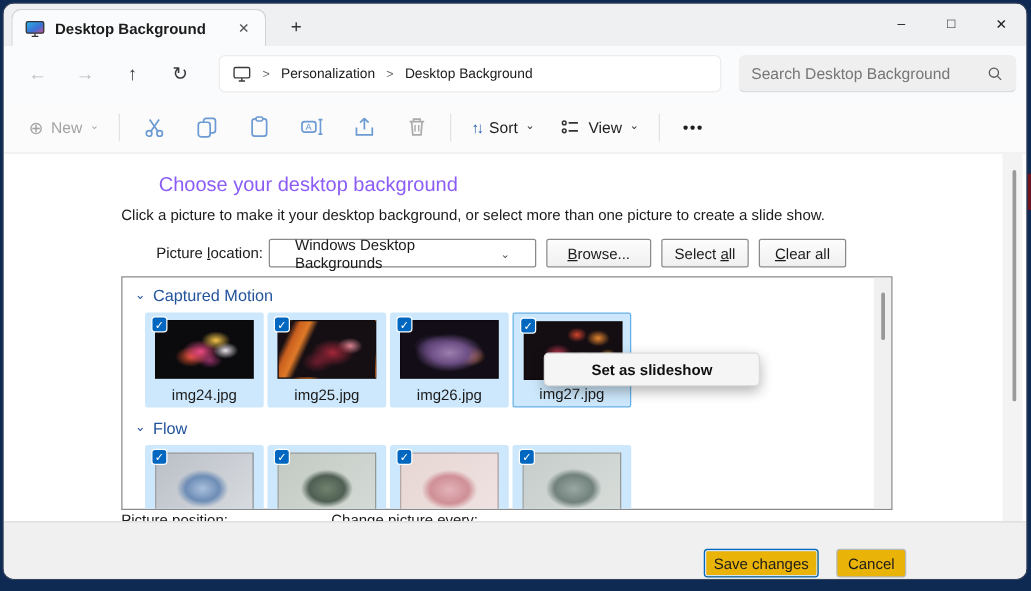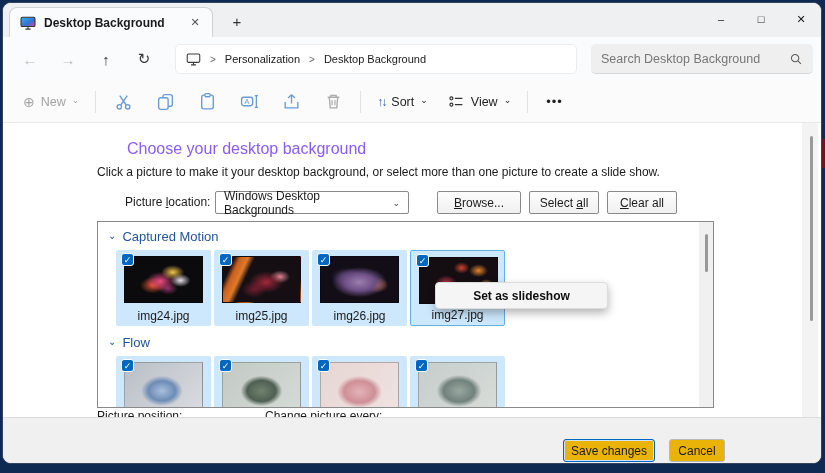--- a/index.html
+++ b/index.html
@@ -74,23 +74,23 @@
   .tb-more { font-size:13px; color:#1f1f1f; letter-spacing:1px; padding:0 12px; }
 
   
   .content { position:absolute; left:0; top:120px; width:100%; height:294px; background:#fff; overflow:hidden; }
   .page-heading { position:absolute; left:96px; top:17px; font-size:16px; color:#8b5cf6;margin-left:28px; }
   .page-desc { position:absolute; left:94px; top:42px; font-size:12px; color:#1b1b1b; }
 
   .loc-row { position:absolute; left:0; top:68px; width:100%; height:24px;margin-left:28px; }
   .loc-label { position:absolute; left:94px; top:4px; font-size:12px; color:#1b1b1b; }
   .dropdown {
-    position:absolute; left:184px; top:0; width:194px; height:23px;
+    position:absolute; left:184px; top:0; width:214px; height:23px;
     border:1px solid #8a8a8a; border-radius:2px; background:#fff;
-    display:flex; align-items:center; padding:0 8px; font-size:12px; color:#1b1b1b;
+    display:flex; align-items:center; padding:0 20px; font-size:12px; color:#1b1b1b;
   }
   .dropdown .dd-chev { margin-left:auto; font-size:9px; color:#444; }
   .btn {
     position:absolute; top:0; height:23px; border:1px solid #8a8a8a; border-radius:2px;
     background:linear-gradient(#fdfdfd,#f0f0f0); font-size:12px; color:#1b1b1b;
     display:flex; align-items:center; justify-content:center;
   }
   .btn-browse { left:406px; width:84px; }
   .btn-selectall { left:498px; width:70px; }
   .btn-clearall { left:576px; width:70px; }

